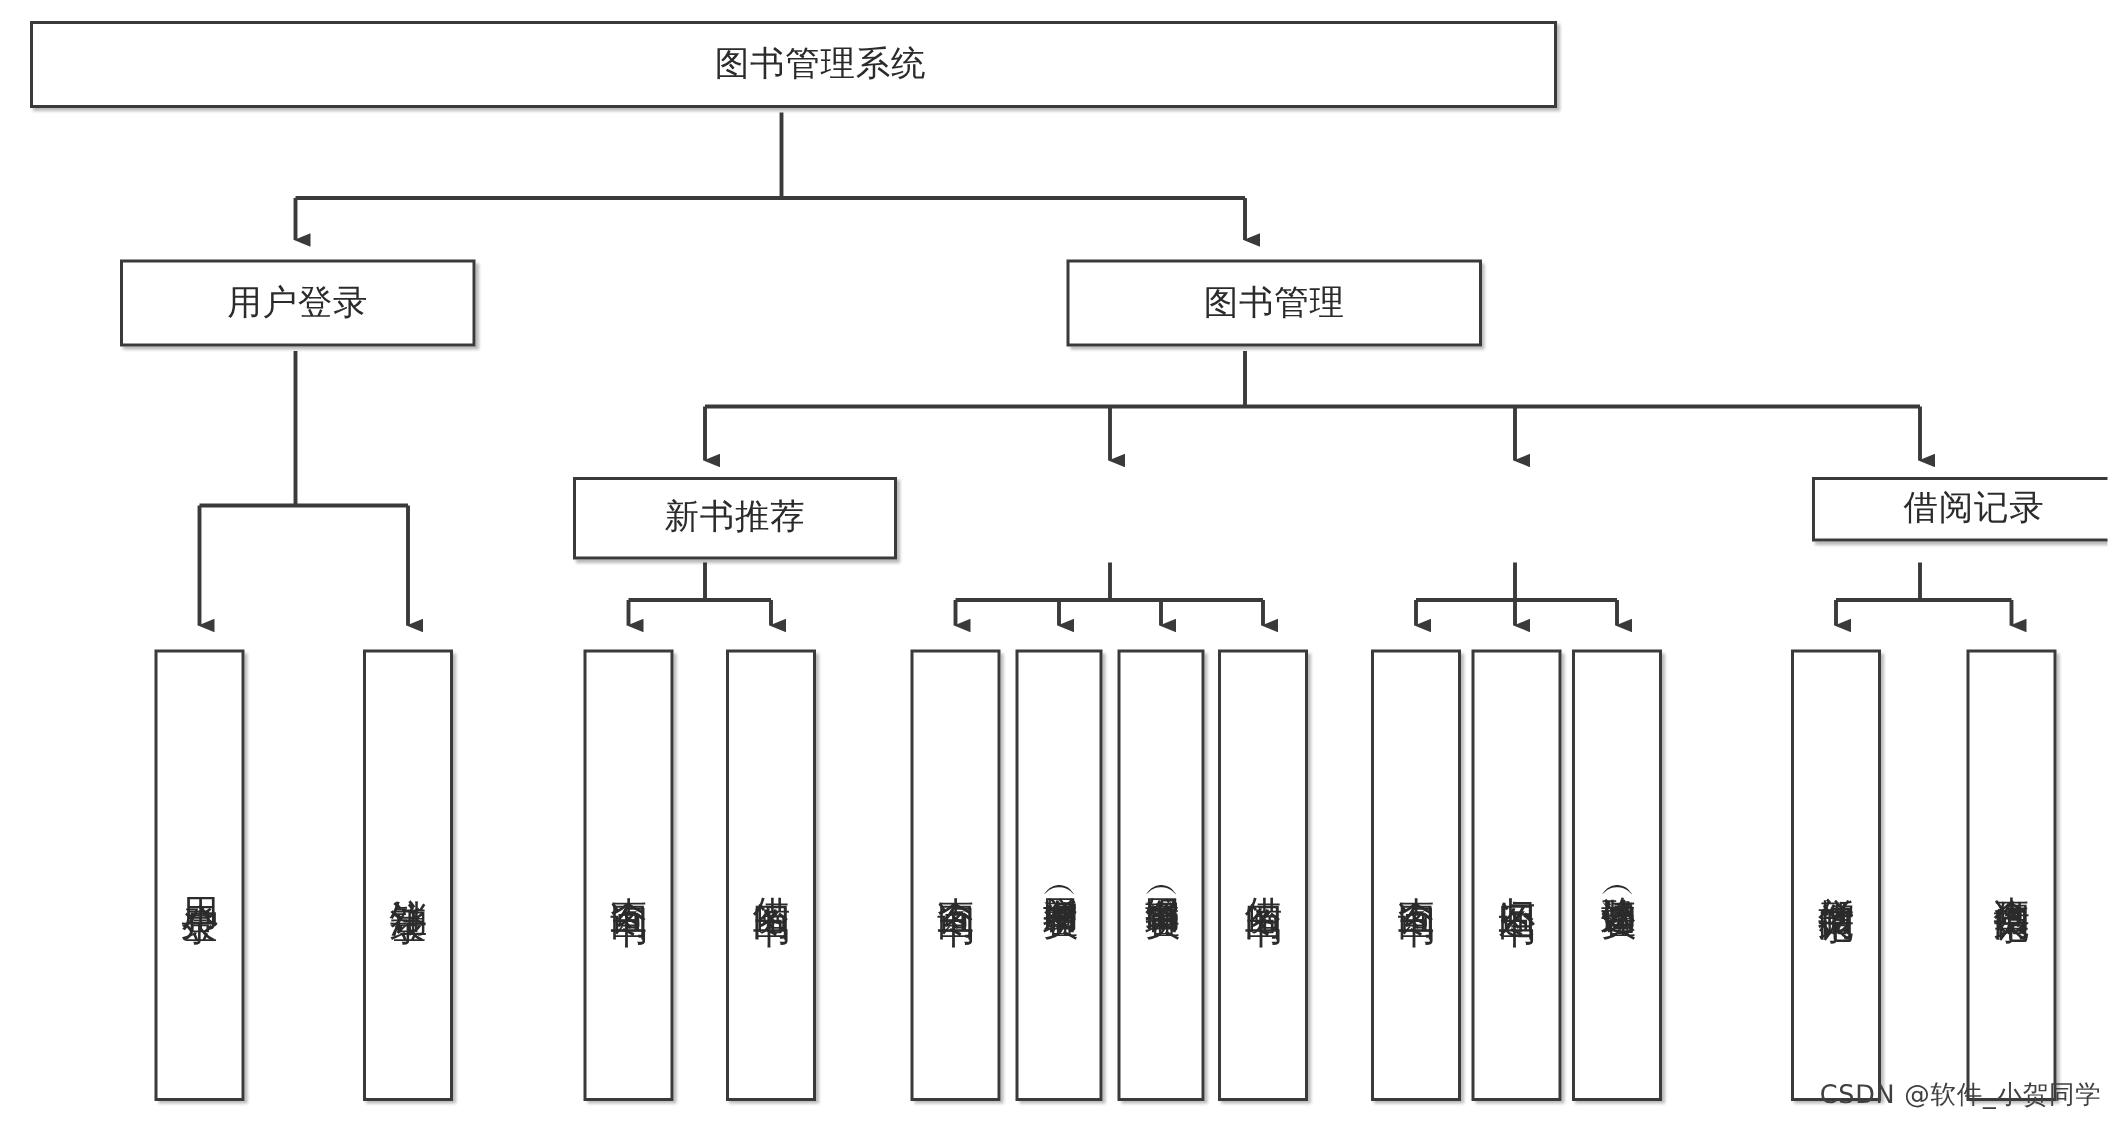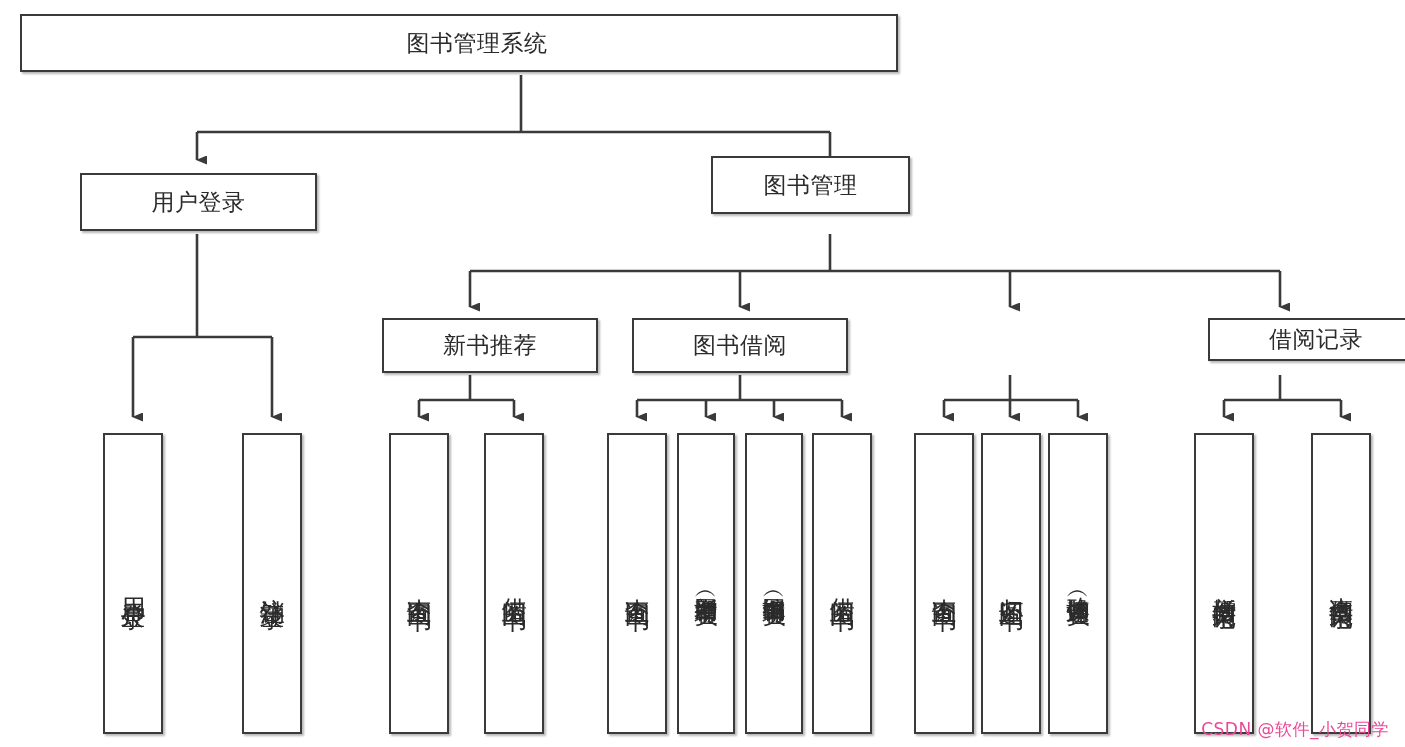--- a/index.html
+++ b/index.html
@@ -51,24 +51,24 @@
     text-orientation: upright;
     font-size: 25px;
     color: #2b2b2b;
     line-height: 1.18;
     letter-spacing: 3px;
     text-align: center;
     white-space: nowrap;
   }
   .watermark {
     position: absolute;
-    right: 16px;
+    right: 4px;
     bottom: 6px;
     font-size: 17px;
-    color: #ec4899;
+    color: #404040;
     letter-spacing: 0.5px;
     white-space: nowrap;
     pointer-events: none;
   }
 </style>
 </head>
 <body>
 
 <div id="diagram-root">
 
@@ -118,36 +118,33 @@
       <path d="M1010,400 L1010,417" marker-end="url(#arrowhead)"></path>
       <path d="M1078,400 L1078,417" marker-end="url(#arrowhead)"></path>
 
       <path d="M1280,375 L1280,400"></path>
       <path d="M1224,400 L1341,400"></path>
       <path d="M1224,400 L1224,417" marker-end="url(#arrowhead)"></path>
       <path d="M1341,400 L1341,417" marker-end="url(#arrowhead)"></path>
     </g>
   </svg>
 
-  <div class="node-box" style="left:20px; top:14px; width:878px; height:58px;padding-left:36px;">
+  <div class="node-box" style="left:20px; top:14px; width:1018px; height:58px;padding-left:36px;">
     <span class="node-label-h">图书管理系统</span>
   </div>
 
   <div class="node-box" style="left:80px; top:173px; width:237px; height:58px;">
     <span class="node-label-h">用户登录</span>
   </div>
-  <div class="node-box" style="left:711px; top:156px; width:199px; height:58px;">
+  <div class="node-box" style="left:711px; top:173px; width:277px; height:58px;">
     <span class="node-label-h">图书管理</span>
   </div>
 
   <div class="node-box" style="left:382px; top:318px; width:216px; height:55px;">
     <span class="node-label-h">新书推荐</span>
-  </div>
-  <div class="node-box" style="left:632px; top:318px; width:216px; height:55px;">
-    <span class="node-label-h">图书借阅</span>
   </div>
   <div class="node-box" style="left:1172px; top:318px; width:216px; height:43px;margin-left:36px;">
     <span class="node-label-h">借阅记录</span>
   </div>
 
   <div class="node-box" style="left:103px; top:433px; width:60px; height:301px;">
     <span class="node-label-v">用户登录</span>
   </div>
   <div class="node-box" style="left:242px; top:433px; width:60px; height:301px;">
     <span class="node-label-v">注销登录</span>

